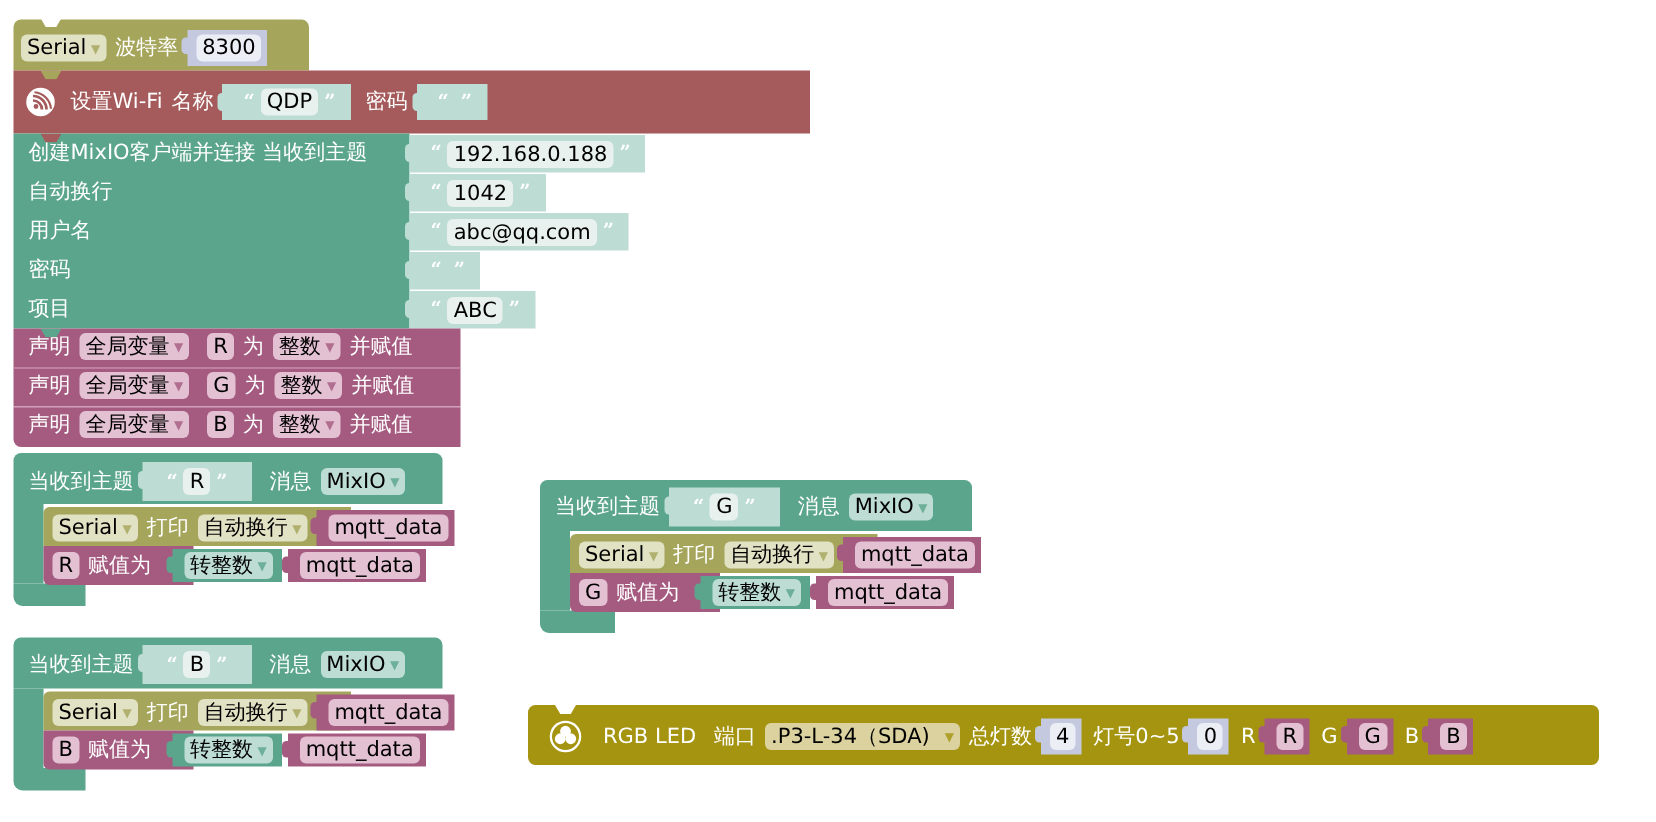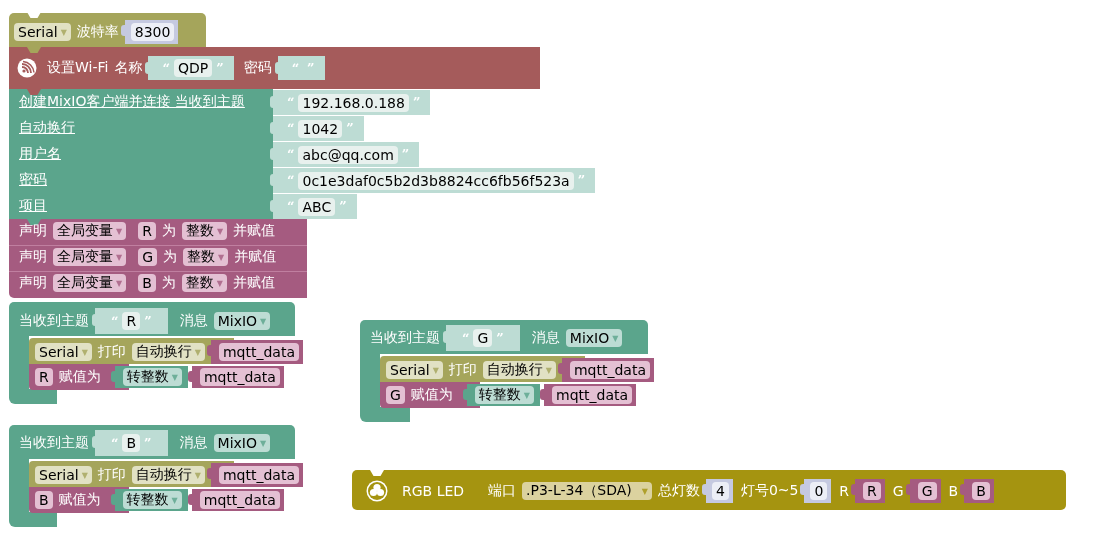--- a/index.html
+++ b/index.html
@@ -1,21 +1,21 @@
 <!DOCTYPE html>
 <html><head>
 <meta charset="utf-8">
 <style>
   * { box-sizing: border-box; margin: 0; padding: 0; }
   body {
     width: 1104px; height: 548px; background: #ffffff; position: relative;
     font-family: "DejaVu Sans", "Liberation Sans", sans-serif; font-size: 14px;
     overflow: hidden;
   }
-  .abs { position: absolute; text-decoration: underline; }
+  .abs { position: absolute; }
   .row { position: absolute; display: flex; align-items: center; white-space: nowrap; }
   .lbl { color: #ffffff; font-size: 14px; margin-right: 6px; }
   .field {
     display: inline-flex; align-items: center; height: 18px; border-radius: 4px;
     padding: 0 4px; font-size: 14px; color: #000; margin-right: 6px;
   }
   .dd-arrow { font-size: 8px; margin-left: 3px; opacity: 0.8; }
   .str-block {
     display: inline-flex; align-items: center; height: 24px; padding: 0 6px 0 10px;
     background: #bddcd4; position: relative; margin-right: 6px;
@@ -111,21 +111,20 @@
 <div class="row" style="left:273px; top:142px;">
   <span class="str-block" style="height:25px;">
     <span class="q">“</span>
     <span class="str-val">abc@qq.com</span>
     <span class="q">”</span>
   </span>
 </div>
 <div class="row" style="left:273px; top:168px;">
   <span class="str-block" style="height:25px;">
     <span class="q">“</span>
-    <span class="str-val">0c1e3daf0c5b2d3b8824cc6fb56f523a</span>
     <span class="q">”</span>
   </span>
 </div>
 <div class="row" style="left:273px; top:194px;">
   <span class="str-block" style="height:25px;">
     <span class="q">“</span>
     <span class="str-val">ABC</span>
     <span class="q">”</span>
   </span>
 </div>
@@ -331,21 +330,21 @@
   <div class="row" style="left:14px; top:9px;">
     <span style="display:inline-flex; width:22px; height:22px; margin-right:14px;">
       <svg width="22" height="22" viewBox="0 0 22 22">
         <circle cx="11" cy="11" r="10.5" fill="#fff"></circle>
         <circle cx="11" cy="11" r="9" fill="#a59410"></circle>
         <circle cx="11" cy="7.5" r="3.6" fill="#fff"></circle>
         <circle cx="7.5" cy="12.5" r="3.6" fill="#fff"></circle>
         <circle cx="14.5" cy="12.5" r="3.6" fill="#fff"></circle>
       </svg>
     </span>
-    <span class="lbl" style="margin-right:24px;">RGB LED</span>
+    <span class="lbl" style="margin-right:12px;">RGB LED</span>
     <span class="lbl">端口</span>
     <span class="field" style="background:#dbd29f;">
       <span>.P3-L-34（SDA)</span>
       <span class="dd-arrow" style="color:#a59410; margin-left:10px;">▼</span>
     </span>
     <span class="lbl">总灯数</span>
     <span class="puzzle-tab" style="position:relative; display:inline-flex; align-items:center; height:24px; padding:0 4px 0 6px; background:#c5c9e0; margin-right:8px;">
       <span class="field" style="background:#eceef6; margin-right:0;">4</span>
     </span>
     <span class="lbl">灯号0~5</span>

